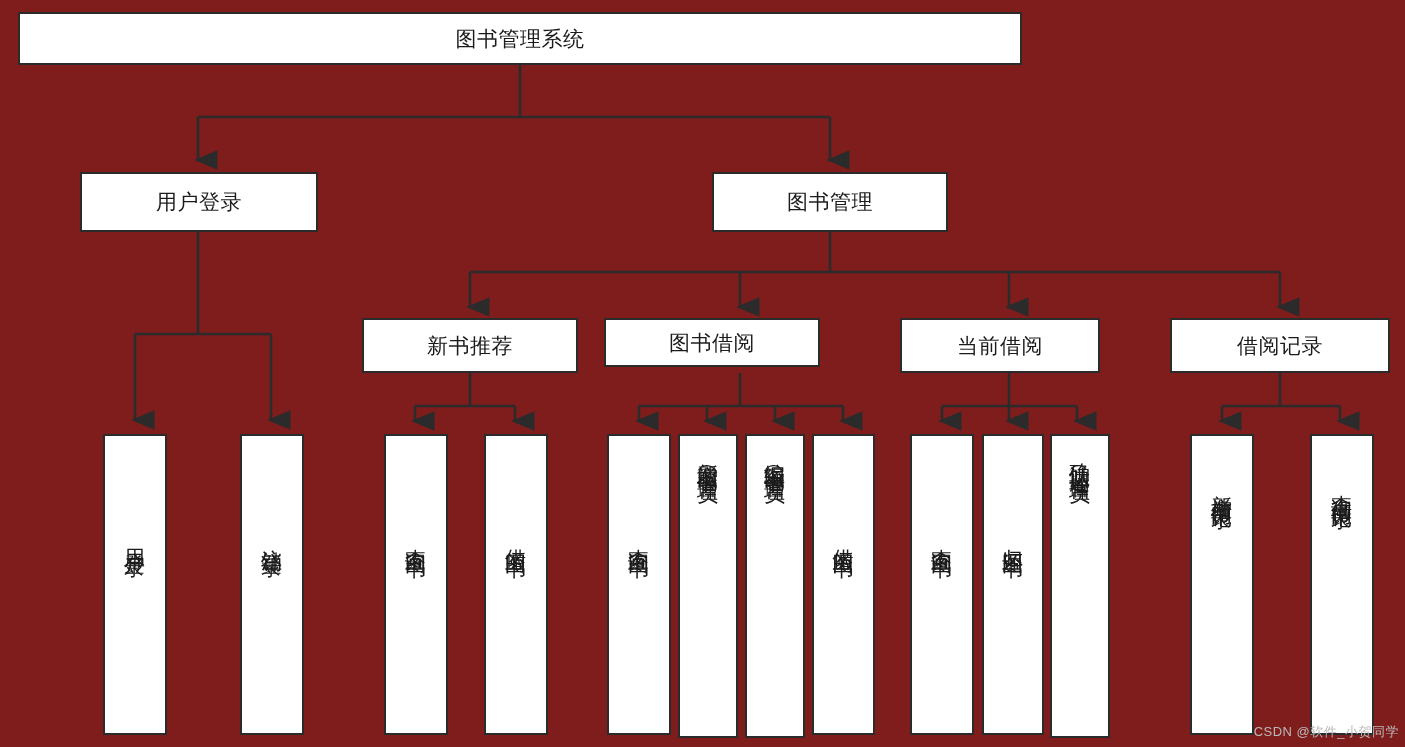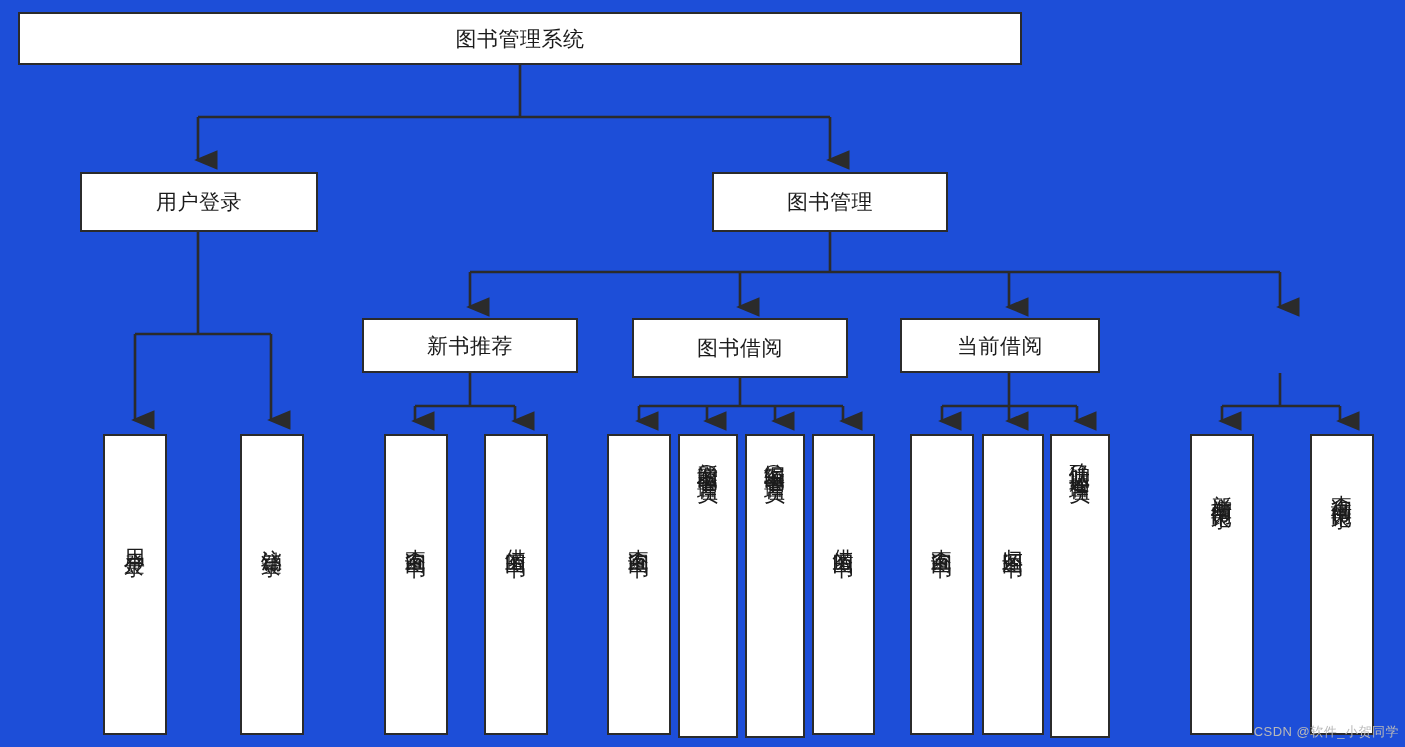--- a/index.html
+++ b/index.html
@@ -10,21 +10,21 @@
   body {
     width: 1405px;
     height: 747px;
     font-family: "Liberation Sans", "DejaVu Sans", sans-serif;
     overflow: hidden;
   }
   #diagram-root {
     position: relative;
     width: 1405px;
     height: 747px;
-    background: #1d4ed8;
+    background: #7f1d1d;
   }
   svg.connectors {
     position: absolute;
     left: 0;
     top: 0;
     width: 1405px;
     height: 747px;
     pointer-events: none;
   }
   .node {
@@ -140,26 +140,29 @@
   <div class="node horizontal" style="left:80px; top:172px; width:238px; height:60px;">
     <span class="label">用户登录</span>
   </div>
   <div class="node horizontal" style="left:712px; top:172px; width:236px; height:60px;">
     <span class="label">图书管理</span>
   </div>
 
   <div class="node horizontal" style="left:362px; top:318px; width:216px; height:55px;">
     <span class="label">新书推荐</span>
   </div>
-  <div class="node horizontal" style="left:632px; top:318px; width:216px; height:60px;">
+  <div class="node horizontal" style="left:604px; top:318px; width:216px; height:49px;">
     <span class="label">图书借阅</span>
   </div>
   <div class="node horizontal" style="left:900px; top:318px; width:200px; height:55px;">
     <span class="label">当前借阅</span>
   </div>
+  <div class="node horizontal" style="left:1170px; top:318px; width:220px; height:55px;">
+    <span class="label">借阅记录</span>
+  </div>
 
   <div class="node vertical mid" style="left:103px; top:434px; width:64px; height:301px;">
     <span class="label">用户登录</span>
   </div>
   <div class="node vertical mid" style="left:240px; top:434px; width:64px; height:301px;">
     <span class="label">注销登录</span>
   </div>
 
   <div class="node vertical mid" style="left:384px; top:434px; width:64px; height:301px;">
     <span class="label">查询图书</span>

